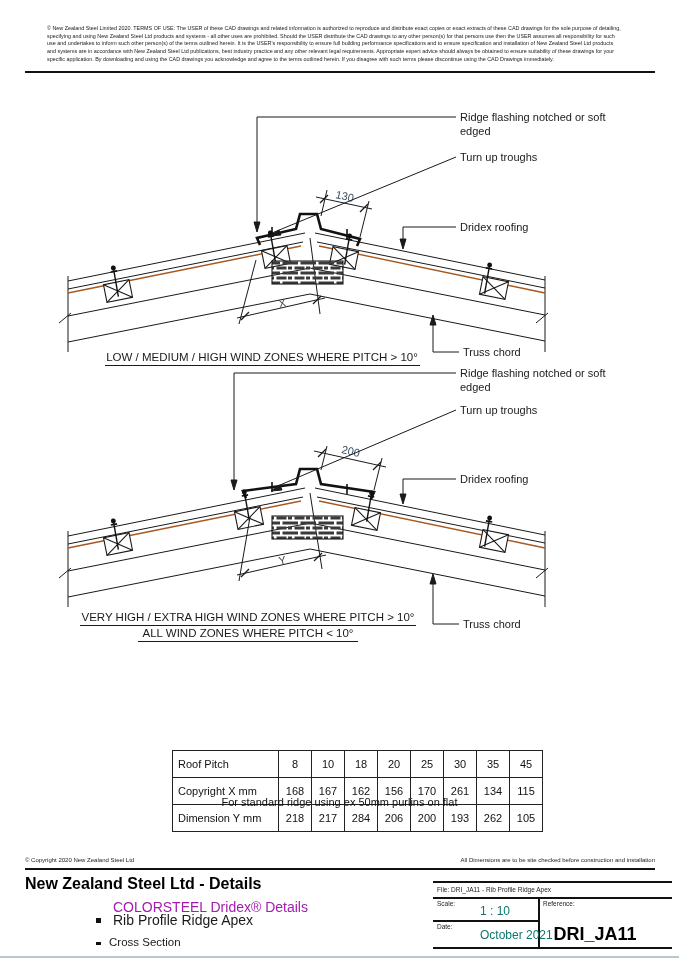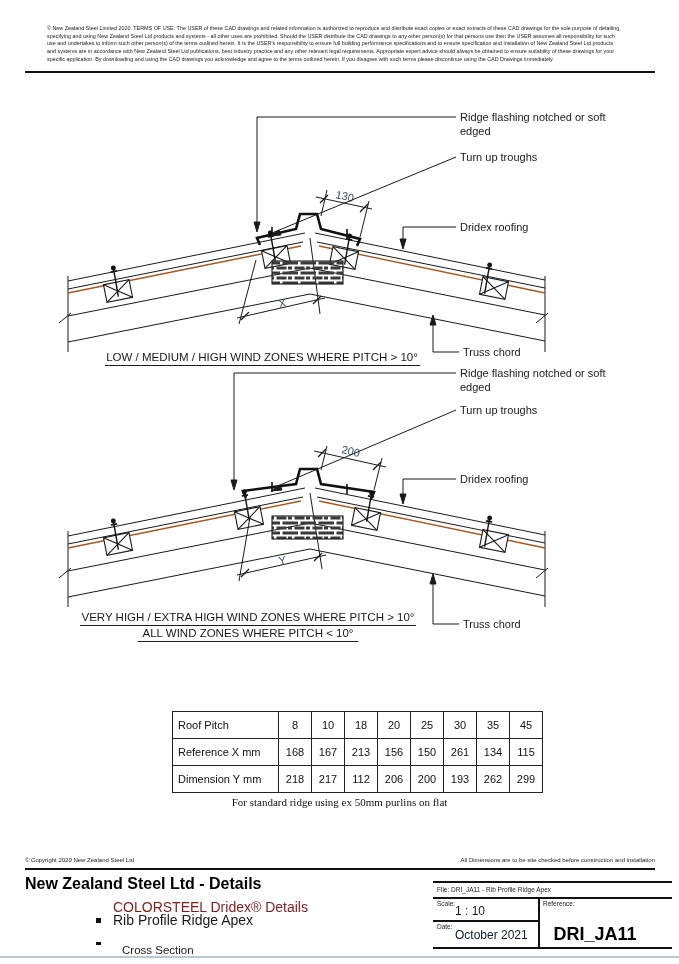--- a/index.html
+++ b/index.html
@@ -12,29 +12,29 @@
   .rule{background:#111;height:2px;}
   .tiny{font-size:6px;color:#222;}
   svg text{font-family:"Liberation Sans","DejaVu Sans",sans-serif;}
   .lbl{font-size:11px;fill:#1a1a1a;}
   .cap{font-size:11.5px;fill:#1a1a1a;}
   .dim{font-size:11px;fill:#3b5166;}
   table.dims{border-collapse:collapse;font-size:11px;color:#111;}
   table.dims td{border:1px solid #222;height:26px;text-align:center;padding:0 2px;
                 min-width:28px;}
   table.dims td.rowlabel{text-align:left;padding-left:5px;width:98px;}
-  .tbl-caption{font-size:11px;color:#111;font-family:Liberation Serif, serif;}
+  .tbl-caption{font-size:11px;color:#111;}
   .heading{font-size:16px;font-weight:bold;color:#000;}
-  .sub1{font-size:14px;color:#7f1d1d;}
+  .sub1{font-size:14px;color:#a21caf;}
   .sub2{font-size:14px;color:#1a1a1a;}
   .sub3{font-size:11.5px;color:#1a1a1a;}
   .bullet{width:5px;height:5px;background:#111;}
   .tb-line{background:#111;height:1.5px;}
   .tb-label{font-size:6.5px;color:#222;}
-  .scale-val,.date-val{font-size:12px;color:#0f172a;}
+  .scale-val,.date-val{font-size:12px;color:#0f766e;margin-left:25px;}
   .drawno{font-size:18px;font-weight:bold;color:#000;}
   .bottom-edge{background:#b9c7d1;height:2px;}
 </style>
 </head>
 <body>
 
 <div class="abs disclaimer">
   <div>© New Zealand Steel Limited 2020. TERMS OF USE: The USER of these CAD drawings and related information is authorized to reproduce and distribute exact copies or exact extracts of these CAD drawings for the sole purpose of detailing,</div>
   <div>specifying and using New Zealand Steel Ltd products and systems - all other uses are prohibited.  Should the USER distribute the CAD drawings to any other person(s) for that persons use then the USER assumes all responsibility for such</div>
   <div>use and undertakes to inform such other person(s) of the terms outlined herein.  It is the USER's responsibility to ensure full building performance specifications and to ensure specification and installation of New Zealand Steel Ltd products</div>
@@ -212,69 +212,69 @@
   <text class="lbl" x="460" y="414">Turn up troughs</text>
   <text class="lbl" x="460" y="483">Dridex roofing</text>
   <text class="lbl" x="463" y="628">Truss chord</text>
 
   <text class="cap" x="248" y="621" text-anchor="middle">VERY HIGH / EXTRA HIGH WIND ZONES WHERE PITCH &gt; 10°</text>
   <line x1="80" y1="625.5" x2="416" y2="625.5" stroke="#1a1a1a" stroke-width="1"></line>
   <text class="cap" x="248" y="637" text-anchor="middle">ALL WIND ZONES WHERE PITCH &lt; 10°</text>
   <line x1="138" y1="641.5" x2="358" y2="641.5" stroke="#1a1a1a" stroke-width="1"></line>
 </svg>
 
-<table class="dims abs" style="left:172px;top:711px;">
+<table class="dims abs" style="left:172px;top:750px;">
   <tbody id="dims-tbody">
       <tr>
         <td class="rowlabel">Roof Pitch</td>
         <td>8</td>
         <td>10</td>
         <td>18</td>
         <td>20</td>
         <td>25</td>
         <td>30</td>
         <td>35</td>
         <td>45</td>
       </tr>
       <tr>
-        <td class="rowlabel">Reference X mm</td>
+        <td class="rowlabel">Copyright X mm</td>
         <td>168</td>
         <td>167</td>
-        <td>213</td>
+        <td>162</td>
         <td>156</td>
-        <td>150</td>
+        <td>170</td>
         <td>261</td>
         <td>134</td>
         <td>115</td>
       </tr>
       <tr>
         <td class="rowlabel">Dimension Y mm</td>
         <td>218</td>
         <td>217</td>
-        <td>112</td>
+        <td>284</td>
         <td>206</td>
         <td>200</td>
         <td>193</td>
         <td>262</td>
-        <td>299</td>
+        <td>105</td>
       </tr>
     </tbody>
 </table>
 <div class="abs tbl-caption" style="left:0;top:796px;width:679px;text-align:center;">For standard ridge using ex 50mm purlins on flat</div>
 
 <div class="abs tiny" style="left:25px;top:857px;">© Copyright 2020 New Zealand Steel Ltd</div>
 <div class="abs tiny" style="left:255px;top:857px;width:400px;text-align:right;">All Dimensions are to be site checked before construction and installation</div>
 <div class="abs rule" style="left:25px;top:868px;width:630px;"></div>
 
 <div class="abs heading" style="left:25px;top:875px;">New Zealand Steel Ltd - Details</div>
 <div class="abs sub1" style="left:113px;top:899px;">COLORSTEEL Dridex® Details</div>
 <div class="abs bullet" style="left:96px;top:918px;"></div>
 <div class="abs sub2" style="left:113px;top:912px;">Rib Profile Ridge Apex</div>
 <div class="abs bullet" style="left:96px;top:942px;height:3px;"></div>
-<div class="abs sub3" style="left:122px;top:936px;margin-top:8px;">Cross Section</div>
+<div class="abs sub3" style="left:109px;top:936px;">Cross Section</div>
 
 <div class="abs" style="left:433px;top:881px;width:239px;height:66px;">
   <div class="abs tb-line" style="left:0;top:0;width:239px;"></div>
   <div class="abs tb-label" style="left:4px;top:5px;">File: DRI_JA11 - Rib Profile Ridge Apex</div>
   <div class="abs tb-line" style="left:0;top:16px;width:239px;"></div>
   <div class="abs" style="left:105px;top:16px;width:1.5px;height:50px;background:#111;"></div>
   <div class="abs tb-label" style="left:4px;top:19px;">Scale:</div>
   <div class="abs scale-val" style="left:22px;top:23px;">1 : 10</div>
   <div class="abs tb-label" style="left:110px;top:19px;">Reference:</div>
   <div class="abs tb-line" style="left:0;top:39px;width:105px;"></div>

